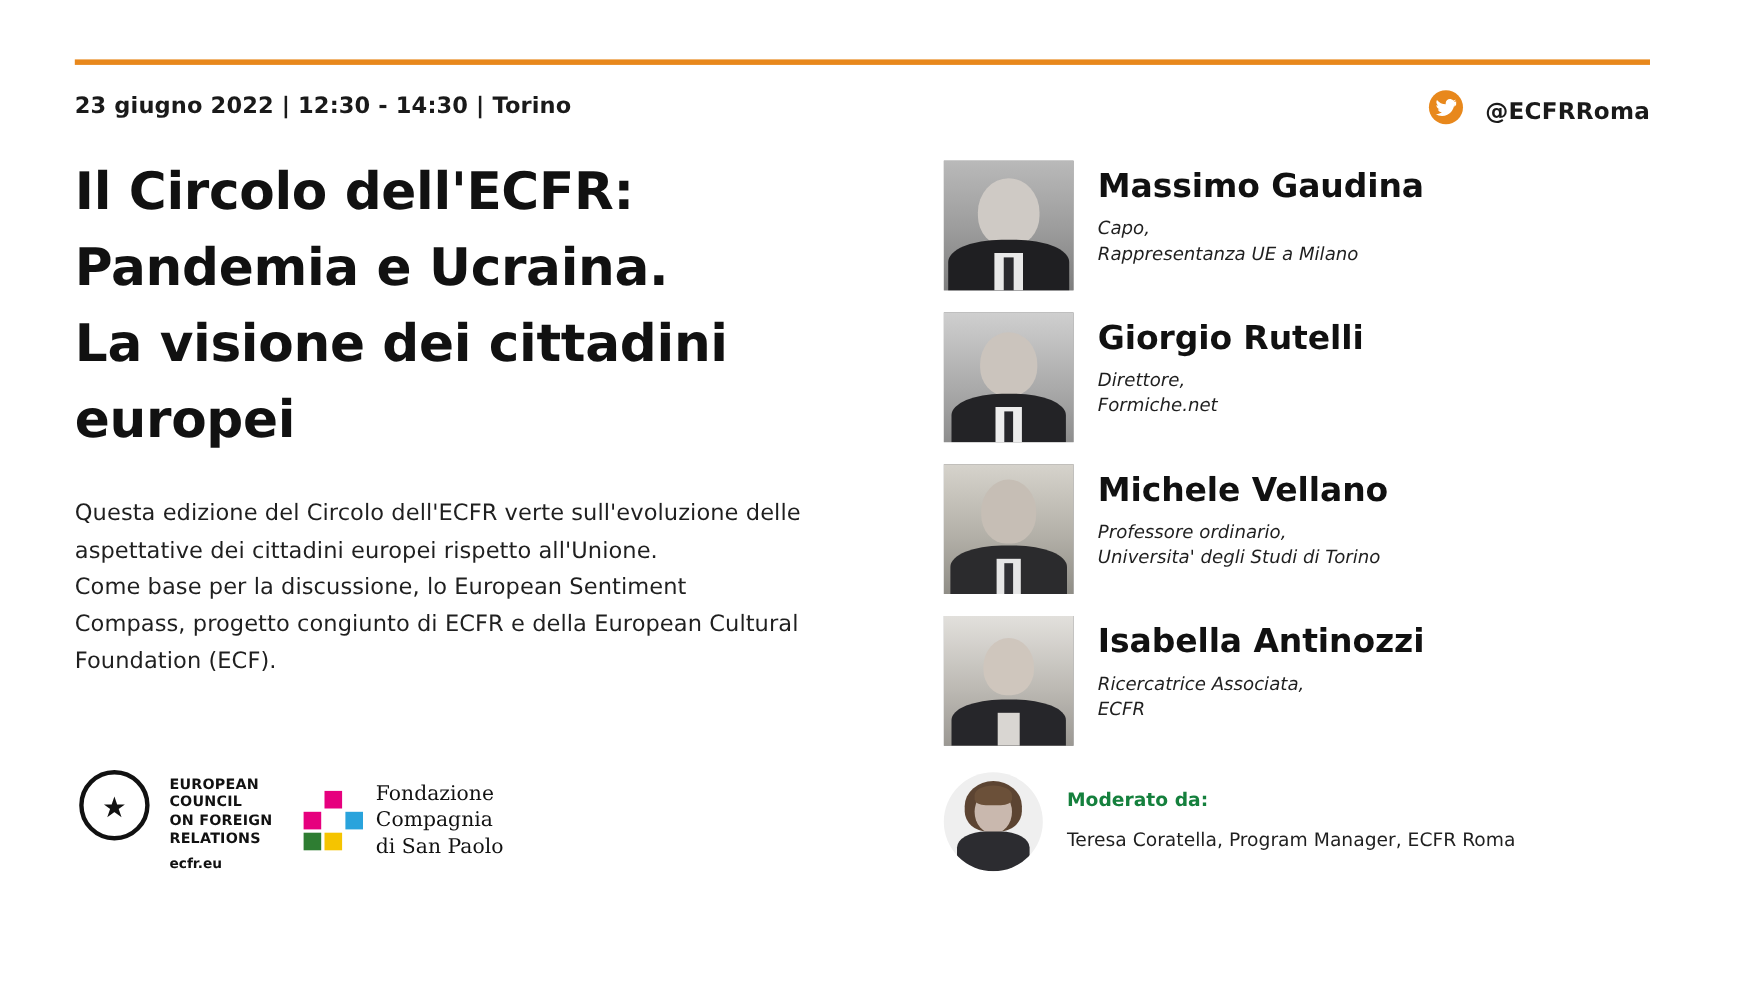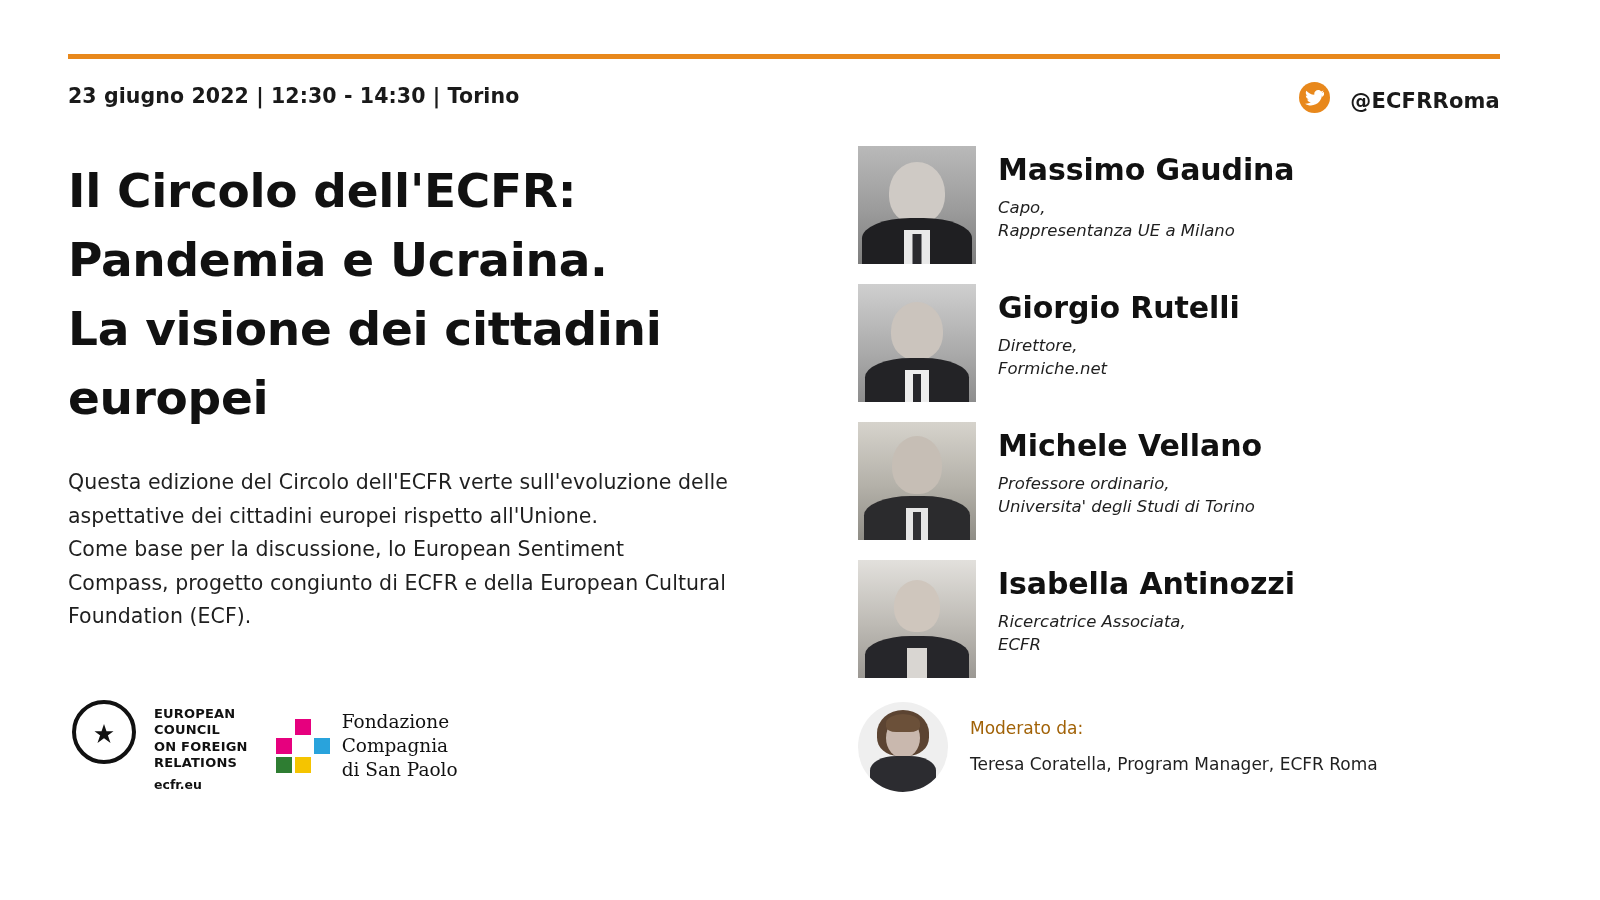--- a/index.html
+++ b/index.html
@@ -74,21 +74,21 @@
     font-size: 21px;
     font-weight: 700;
     letter-spacing: 0.2px;
     color: #1a1a1a;
   }
 
   
   .left-col {
     position: absolute;
     left: 68px;
-    top: 156px;
+    top: 140px;
     width: 700px;
   }
   .title {
     font-size: 47px;
     line-height: 1.47;
     font-weight: 800;
     letter-spacing: -0.3px;
     color: #111111;
     margin: 0;
     white-space: pre-line;
@@ -283,22 +283,22 @@
     bottom: 0;
     transform: translateX(-50%);
     width: 66px;
     height: 36px;
     background: #2c2c30;
     border-radius: 40% 40% 0 0;
   }
   .mod-text { padding-bottom: 2px; }
   .mod-label {
     font-size: 17px;
-    font-weight: 400;
-    color: #a16207;
+    font-weight: 700;
+    color: #15803d;
     margin-bottom: 16px;
   }
   .mod-desc {
     font-size: 17px;
     color: #1f1f1f;
     margin-top: 13px;
   }
 </style>
 </head>
 <body>

